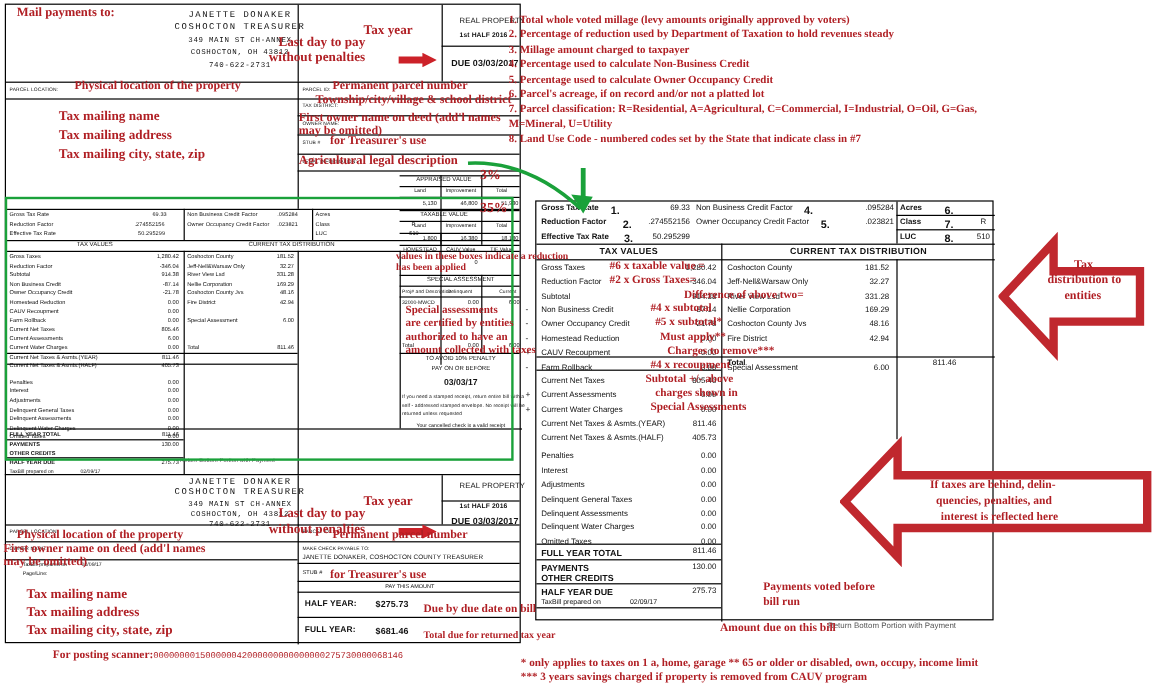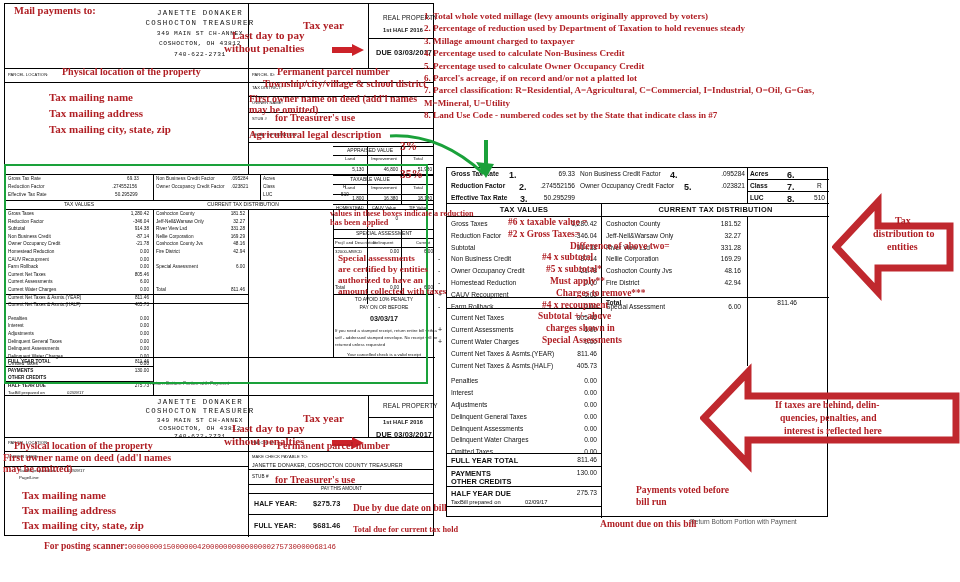--- a/index.html
+++ b/index.html
@@ -492,21 +492,21 @@
   </svg>
   <div class="ann" style="left:14px; top:440px; font-size:10px;">Physical location of the property</div>
   <div class="ann" style="left:277px; top:440px; font-size:10px;">Permanent parcel number</div>
   <div class="ann" style="left:3px; top:452px; font-size:10px;">First owner name on deed (add'l names</div>
   <div class="ann" style="left:3px; top:463px; font-size:10px;">may be omitted)</div>
   <div class="ann" style="left:275px; top:474px; font-size:10px;">for Treasurer's use</div>
   <div class="ann" style="left:22px; top:489px; font-size:11px;">Tax mailing name</div>
   <div class="ann" style="left:22px; top:504px; font-size:11px;">Tax mailing address</div>
   <div class="ann" style="left:22px; top:519px; font-size:11px;">Tax mailing city, state, zip</div>
   <div class="ann" style="left:353px; top:503px; font-size:9.5px;">Due by due date on bill</div>
-  <div class="ann" style="left:353px; top:525px; font-size:8.3px;">Total due for current tax hold</div>
+  <div class="ann" style="left:353px; top:525px; font-size:8.3px;">Total due for returned tax year</div>
 
   <div id="panel-notes">
       <div class="ann" style="left: 508px; top: 217px; font-size: 9.4px;">#6 x taxable value =</div>
       <div class="ann" style="left: 508px; top: 228.8px; font-size: 9.4px;">#2 x Gross Taxes=</div>
       <div class="ann" style="left: 526px; top: 240.6px; font-size: 9.4px; margin-left: 44px;">Difference of above two=</div>
       <div class="ann" style="left: 542px; top: 252.4px; font-size: 9.4px;">#4 x subtotal</div>
       <div class="ann" style="left: 546px; top: 264.2px; font-size: 9.4px;">#5 x subtotal*</div>
       <div class="ann" style="left: 550px; top: 276px; font-size: 9.4px;">Must apply**</div>
       <div class="ann" style="left: 556px; top: 287.8px; font-size: 9.4px;">Charges to remove***</div>
       <div class="ann" style="left: 542px; top: 299.6px; font-size: 9.4px;">#4 x recoupment</div>
@@ -543,14 +543,18 @@
       <div>6. Parcel's acreage, if on record and/or not a platted lot</div>
       <div>7. Parcel classification:  R=Residential, A=Agricultural, C=Commercial, I=Industrial, O=Oil, G=Gas,</div>
       <div>    M=Mineral, U=Utility</div>
       <div>8. Land Use Code - numbered codes set by the State that indicate class in #7</div>
     </div>
 
   <div class="scanner" style="left:44px; top:541px;">
     <span>For posting scanner:</span><span class="scannum">000000001500000042000000000000000275730000068146</span>
   </div>
 
+  <div id="footnote-list" class="footnote" style="left:434px; top:547px;">
+      <div>* only applies to taxes on 1 a, home, garage      ** 65 or older or disabled, own, occupy, income limit</div>
+      <div>*** 3 years savings charged if property is removed from CAUV program</div>
+    </div>
 
 </div>
 
 </body></html>

